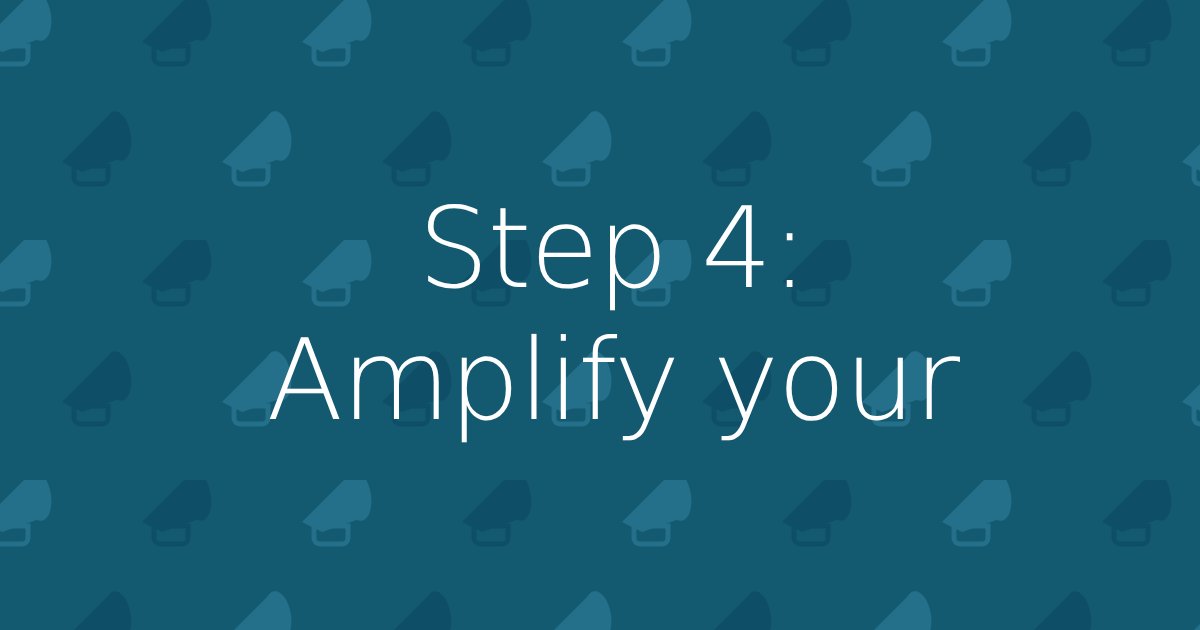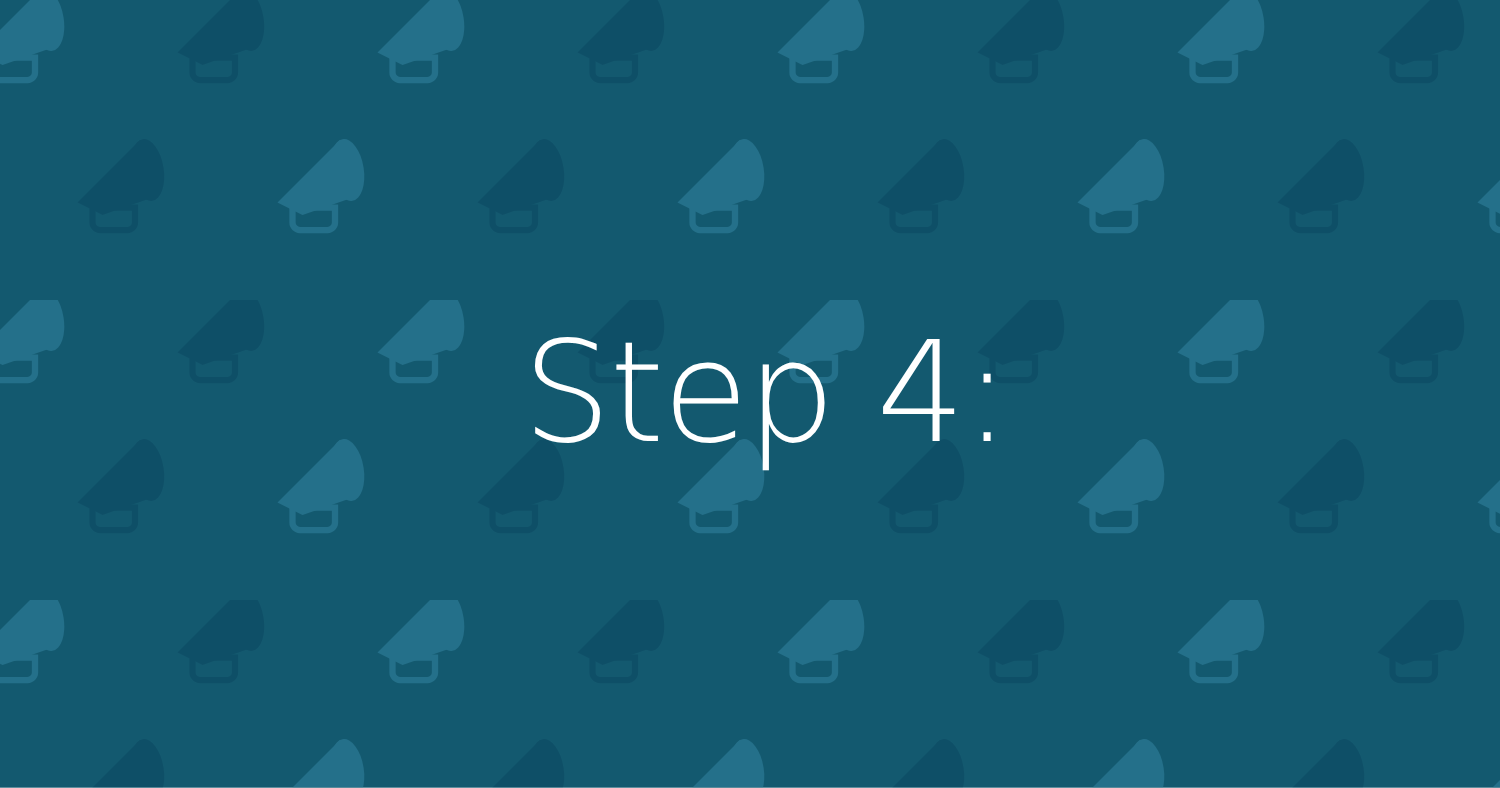--- a/index.html
+++ b/index.html
@@ -31,21 +31,21 @@
     z-index: 0;
     pointer-events: none;
   }
 
   
   #headline-block {
     position: absolute;
     inset: 0;
     z-index: 2;
     display: flex;
-    flex-direction: row;
+    flex-direction: column;
     align-items: center;
     justify-content: center;
     text-align: center;
     padding-left: 25px;
   }
 
   .headline-line {
     color: #ffffff;
     font-family: "DejaVu Sans", "Liberation Sans", sans-serif;
     font-weight: 100;
@@ -92,15 +92,16 @@
         <use href="#megaphone-dark" x="-100" y="110"></use>
       </pattern>
     </defs>
 
     <rect x="0" y="0" width="1200" height="630" fill="#13596f"></rect>
     <rect x="0" y="0" width="1200" height="630" fill="url(#megaphone-tile)"></rect>
   </svg>
 
   <div id="headline-block">
     <div class="headline-line">Step 4:</div>
+    <div class="headline-line">Amplify your</div>
   </div>
 
 </div>
 
 </body></html>

